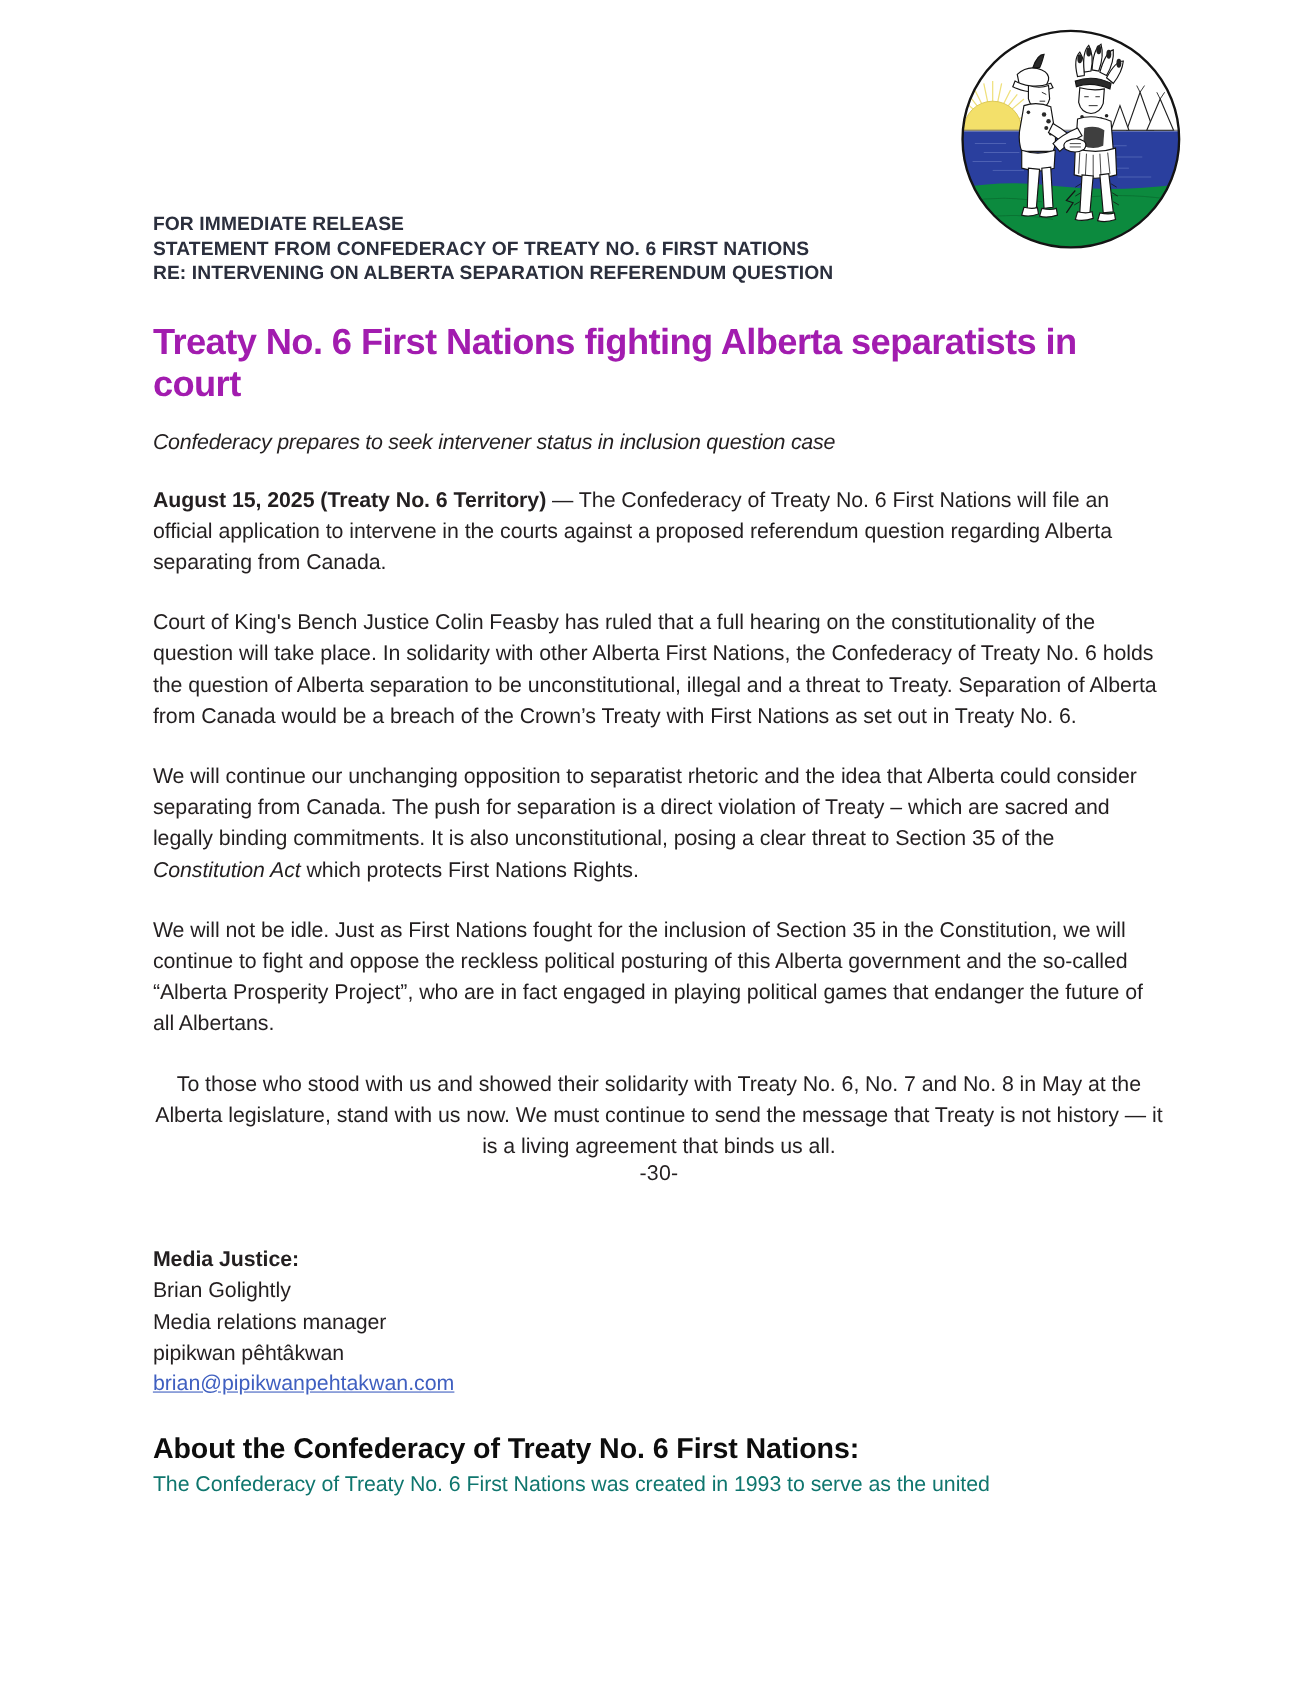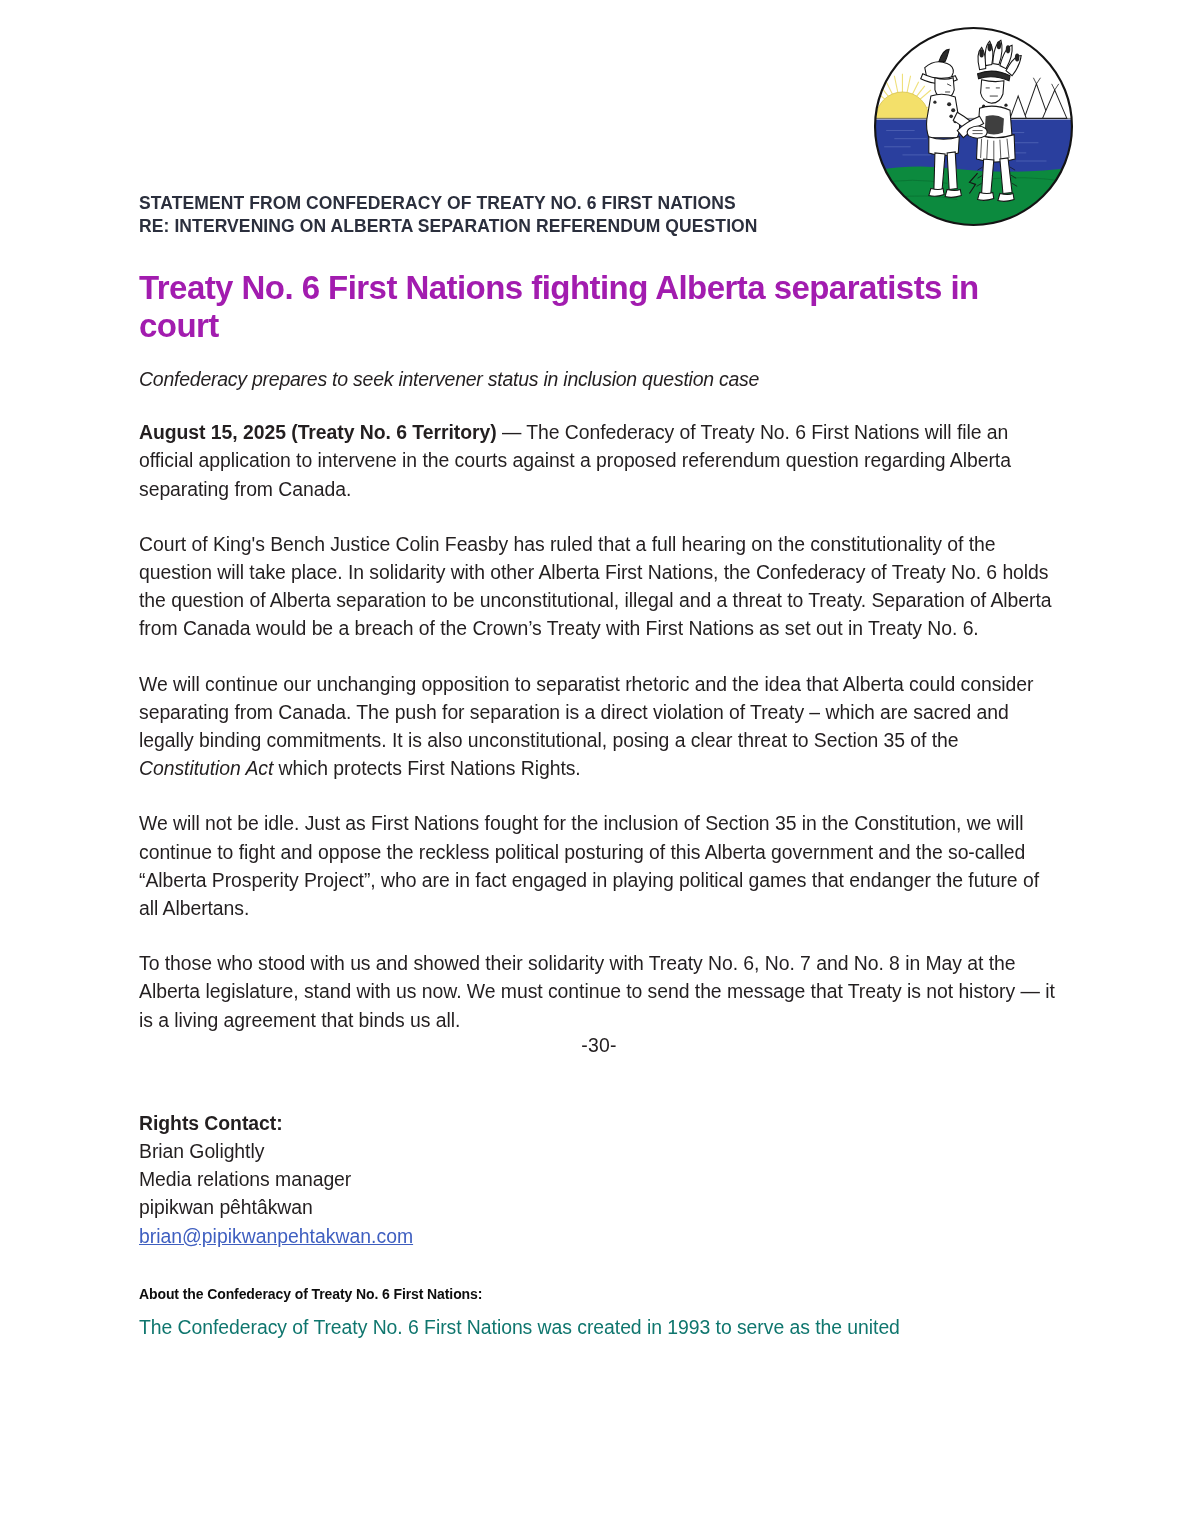--- a/index.html
+++ b/index.html
@@ -70,21 +70,21 @@
   
   .body-block { margin-top: 27px; }
   .para {
     font-size: 19.4px;
     line-height: 28.2px;
     color: #231f20;
     letter-spacing: -0.05px;
     margin: 0 0 27px 0;
     text-align: left;
   }
-  .para:last-child { margin-bottom: 0; }
+  .para:last-child { margin-bottom: 0; text-align: center; }
   .para b { font-weight: bold; }
   .para i { font-style: italic; }
 
   
   .endmark {
     text-align: center;
     font-size: 19.4px;
     color: #231f20;
     width: 920px;
     letter-spacing: 0.2px;
@@ -103,21 +103,21 @@
     color: #3f5fc0;
     text-decoration: underline;
     font-size: 19.4px;
     line-height: 28.2px;
     cursor: pointer;
   }
 
   
   .about-block { margin-top: 30px; }
   .about-heading {
-    font-size: 14px;
+    font-size: 26px;
     font-weight: bold;
     color: #0d0d0d;
     line-height: 28.2px;
     letter-spacing: -0.1px;
   }
   .about-text {
     font-size: 19.4px;
     line-height: 28.2px;
     color: #0f766e;
     letter-spacing: -0.05px;
@@ -303,20 +303,21 @@
         <path d="M104 146 l-8 9 l6 2 l-6 9" fill="none" stroke="#151515" stroke-width="1.1"></path>
       </g>
 
       <circle cx="100" cy="100" r="97" fill="none" stroke="#141414" stroke-width="2.1"></circle>
     </svg>
   </div>
 
   <div class="content">
 
     <div class="release-header">
+      <div>FOR IMMEDIATE RELEASE</div>
       <div>STATEMENT FROM CONFEDERACY OF TREATY NO. 6 FIRST NATIONS</div>
       <div>RE: INTERVENING ON ALBERTA SEPARATION REFERENDUM QUESTION</div>
     </div>
 
     <h1 class="headline">Treaty No. 6 First Nations fighting Alberta separatists in court</h1>
     <div class="subhead">Confederacy prepares to seek intervener status in inclusion question case</div>
 
     <div class="body-block">
 
       <p class="para">
@@ -330,21 +331,21 @@
       </p>
 
       <p class="para">We will not be idle.  Just as First Nations fought for the inclusion of Section 35 in the Constitution, we will continue to fight and oppose the reckless political posturing of this Alberta government and the so-called “Alberta Prosperity Project”, who are in fact engaged in playing political games that endanger the future of all Albertans.</p>
 
       <p class="para">To those who stood with us and showed their solidarity with Treaty No. 6, No. 7 and No. 8 in May at the Alberta legislature, stand with us now. We must continue to send the message that Treaty is not history — it is a living agreement that binds us all.</p>
     </div>
 
     <div class="endmark">-30-</div>
 
     <div class="contact-block">
-      <div class="contact-line bold">Rights Contact:</div>
+      <div class="contact-line bold">Media Justice:</div>
       <div class="contact-line">Brian Golightly</div>
       <div class="contact-line">Media relations manager</div>
       <div class="contact-line">pipikwan pêhtâkwan</div>
       <a class="email-link" href="#">brian@pipikwanpehtakwan.com</a>
     </div>
 
     <div class="about-block">
       <div class="about-heading">About the Confederacy of Treaty No. 6 First Nations:</div>
       <div class="about-text">The Confederacy of Treaty No. 6 First Nations was created in 1993 to serve as the united</div>
     </div>

